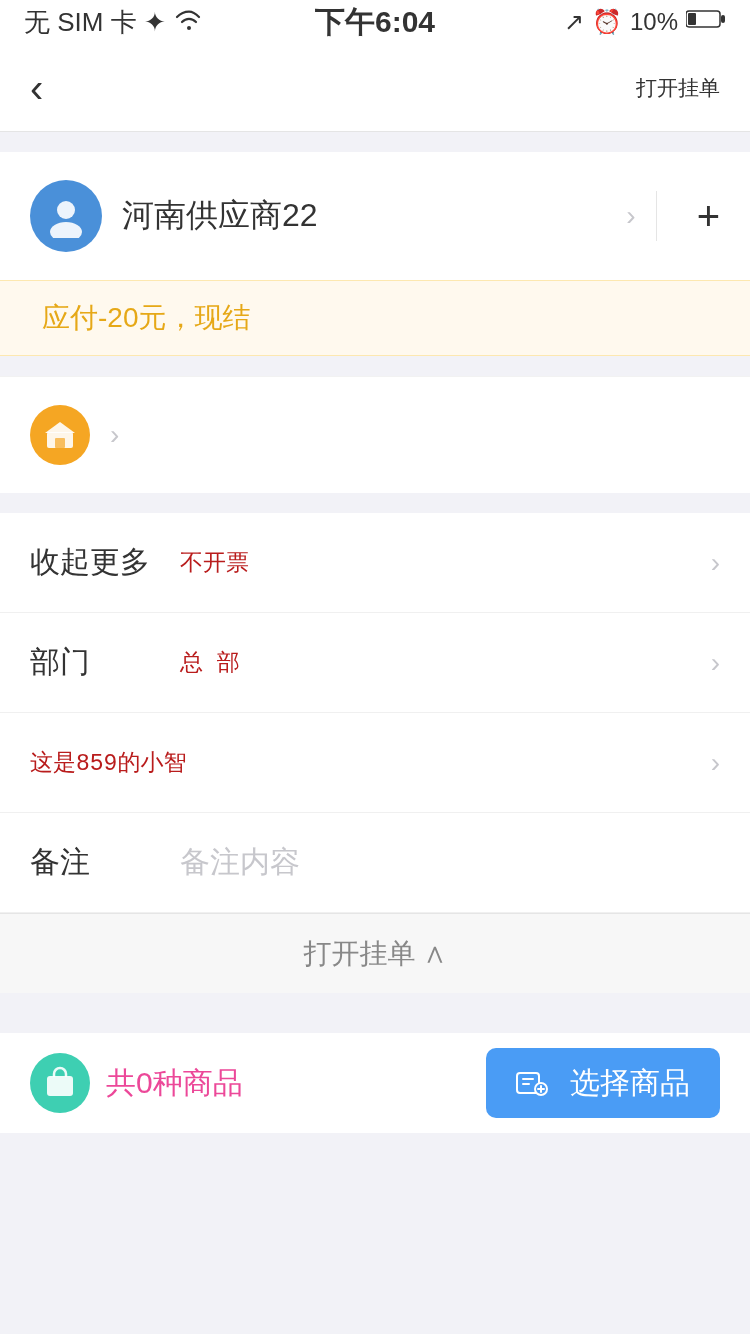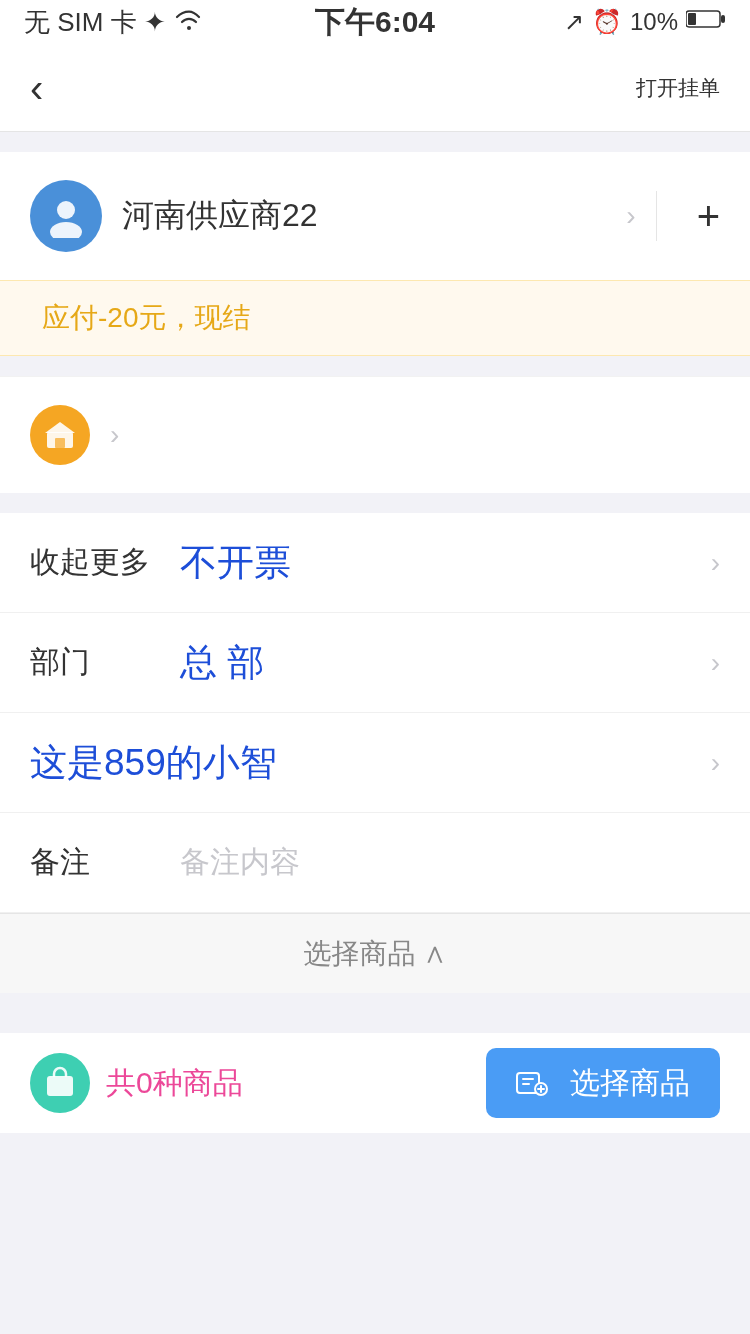--- a/index.html
+++ b/index.html
@@ -189,23 +189,24 @@
     .form-row:last-child {
       border-bottom: none;
     }
     .form-label {
       font-size: 30px;
       color: #333;
       width: 150px;
       flex-shrink: 0;
     }
     .form-value {
-      font-size: 37px;
-      color: #1d4ed8;
-      flex: 1;
+      font-size: 23px;
+      color: #b91c1c;
+      flex: 1;
+      font-family: Liberation Mono, monospace;
     }
     .form-placeholder {
       font-size: 30px;
       color: #c7c7cc;
       flex: 1;
     }
     .form-row-chevron {
       color: #c7c7cc;
       font-size: 28px;
     }
@@ -357,21 +358,21 @@
   <div class="form-row">
     <span class="form-value">这是859的小智</span>
     <span class="form-row-chevron">›</span>
   </div>
 
   <div class="form-row">
     <span class="form-label">备注</span>
     <span class="form-placeholder">备注内容</span>
   </div>
 
-  <div class="collapse-bar">选择商品 ∧</div>
+  <div class="collapse-bar">打开挂单 ∧</div>
 </div>
 
 <div class="section-divider"></div>
 <div class="bottom-section">
   <div class="product-count-wrap">
     <div class="product-icon">
       <svg width="34" height="34" viewBox="0 0 34 34" fill="none">
         <rect x="4" y="10" width="26" height="20" rx="3" fill="#fff" opacity="0.9"></rect>
         <path d="M11 10V8a6 6 0 1112 0v2" stroke="#fff" stroke-width="2.5" stroke-linecap="round" fill="none" opacity="0.9"></path>
       </svg>

